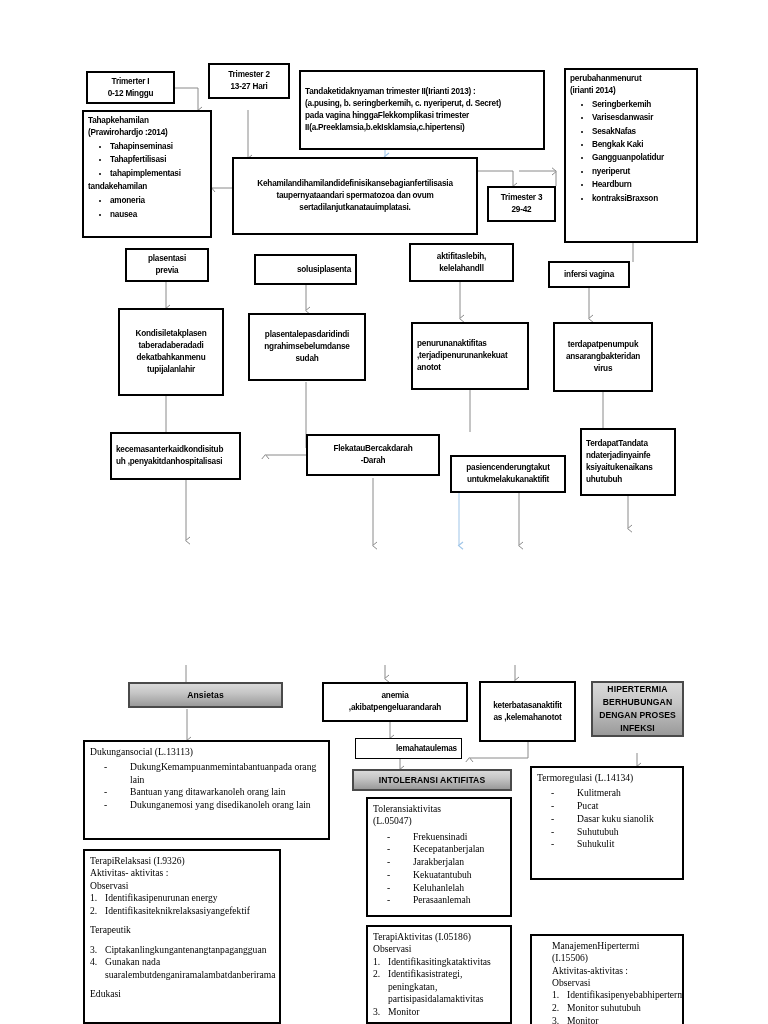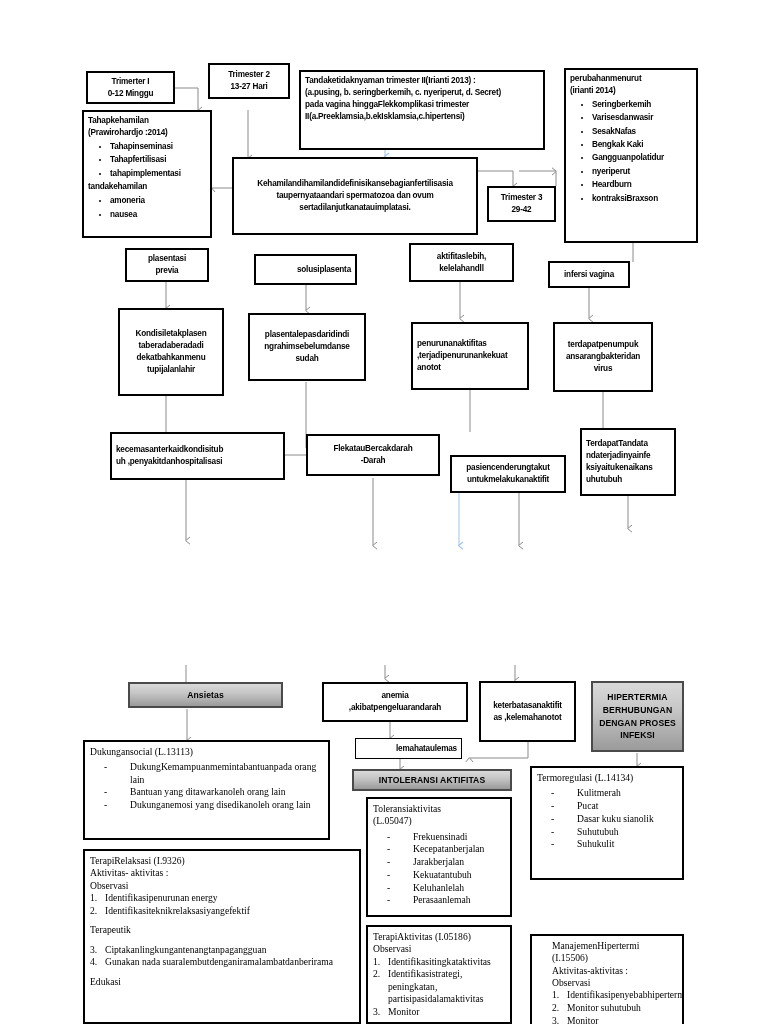--- a/index.html
+++ b/index.html
@@ -186,21 +186,21 @@
   <div class="box mid ctr" style="left:86px; top:71px; width:89px; height:33px;">
     <div>Trimerter I</div>
     <div>0-12 Minɡɡu</div>
   </div>
 
   <div class="box mid ctr" style="left:208px; top:63px; width:82px; height:36px;">
     <div>Trimester 2</div>
     <div>13-27 Hari</div>
   </div>
 
-  <div class="box" style="left:299px; top:70px; width:246px; height:80px; display:flex; flex-direction:column; justify-content:flex-start;">
+  <div class="box" style="left:299px; top:70px; width:246px; height:80px; display:flex; flex-direction:column; justify-content:center;">
     <div>Tandaketidaknyaman trimester II(Irianti 2013) :</div>
     <div>(a.pusing, b. seringberkemih, c. nyeriperut, d. Secret)</div>
     <div>pada vagina hinggaFlekkomplikasi trimester</div>
     <div>II(a.Preeklamsia,b.ekIsklamsia,c.hipertensi)</div>
   </div>
 
   <div class="box" style="left:564px; top:68px; width:134px; height:175px;">
     <div>perubahanmenurut</div>
     <div>(irianti  2014)</div>
     <ul>
@@ -277,21 +277,21 @@
     <div>,terjadipenurunankekuat</div>
     <div>anotot</div>
   </div>
 
   <div class="box mid ctr" style="left:553px; top:322px; width:100px; height:70px;">
     <div>terdapatpenumpuk</div>
     <div>ansarangbakteridan</div>
     <div>virus</div>
   </div>
 
-  <div class="box midleft" style="left:110px; top:432px; width:175px; height:48px;">
+  <div class="box midleft" style="left:110px; top:432px; width:131px; height:48px;">
     <div>kecemasanterkaidkondisitub</div>
     <div>uh ,penyakitdanhospitalisasi</div>
   </div>
 
   <div class="box mid ctr" style="left:306px; top:434px; width:134px; height:42px;">
     <div>FlekatauBercakdarah</div>
     <div>-Darah</div>
   </div>
 
   <div class="box mid ctr" style="left:450px; top:455px; width:116px; height:38px;">
@@ -313,21 +313,21 @@
   <div class="box mid ctr" style="left:322px; top:682px; width:146px; height:40px;">
     <div>anemia</div>
     <div>,akibatpengeluarandarah</div>
   </div>
 
   <div class="box mid ctr" style="left:479px; top:681px; width:97px; height:61px;text-align:right;">
     <div>keterbatasanaktifit</div>
     <div>as ,kelemahanotot</div>
   </div>
 
-  <div class="box grad mid" style="left:591px; top:681px; width:93px; height:71px; line-height:1.5;">
+  <div class="box grad mid" style="left:591px; top:681px; width:93px; height:56px; line-height:1.5;">
     <div>HIPERTERMIA</div>
     <div>BERHUBUNGAN</div>
     <div>DENGAN PROSES</div>
     <div>INFEKSI</div>
   </div>
 
   <div class="box thin mid ctr" style="left:355px; top:738px; width:107px; height:21px;padding-left:40px;">
     <div>lemahataulemas</div>
   </div>
 
@@ -337,21 +337,21 @@
 
   <div class="box serif" style="left:83px; top:740px; width:247px; height:100px;">
     <div>Dukungansocial (L.13113)</div>
     <ul class="dashlist">
       <li>DukungKemampuanmemintabantuanpada orang lain</li>
       <li>Bantuan yang ditawarkanoleh orang lain</li>
       <li>Dukunganemosi yang disedikanoleh orang lain</li>
     </ul>
   </div>
 
-  <div class="box serif" style="left:83px; top:849px; width:278px; height:175px;">
+  <div class="box serif" style="left:83px; top:849px; width:198px; height:175px;">
     <div>TerapiRelaksasi (I.9326)</div>
     <div>Aktivitas- aktivitas :</div>
     <div>Observasi</div>
     <ul class="numlist">
       <li><span class="n">1.</span><span>Identifikasipenurunan energy</span></li>
       <li><span class="n">2.</span><span>Identifikasiteknikrelaksasiyangefektif</span></li>
     </ul>
     <div class="gap"></div>
     <div>Terapeutik</div>
     <div class="gap"></div>

